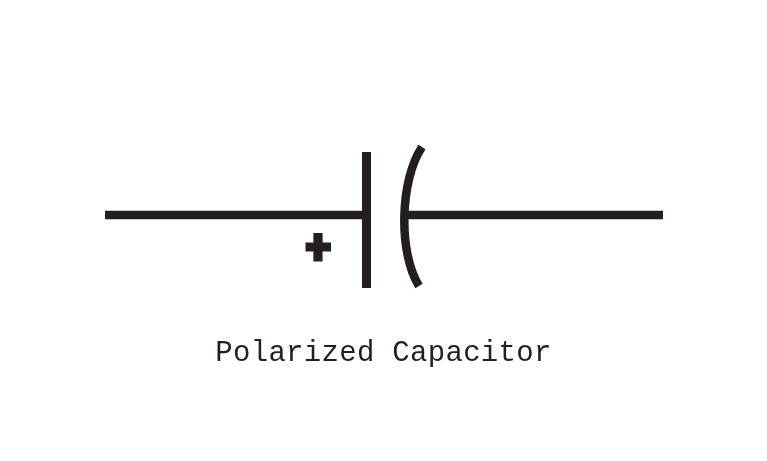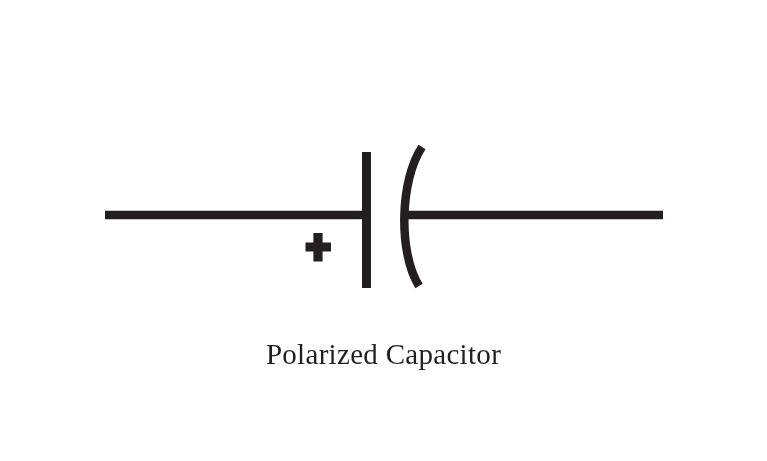--- a/index.html
+++ b/index.html
@@ -27,21 +27,21 @@
     width: 767px;
     height: 461px;
     display: block;
   }
   .caption {
     position: absolute;
     left: 0;
     top: 337px;
     width: 767px;
     text-align: center;
-    font-family: Liberation Serif, serif;
+    font-family: Liberation Mono, monospace;
     font-size: 29px;
     line-height: 34px;
     letter-spacing: 0.3px;
     color: #231f20;
     white-space: nowrap;
     user-select: none;
   }
 </style>
 </head>
 <body>

